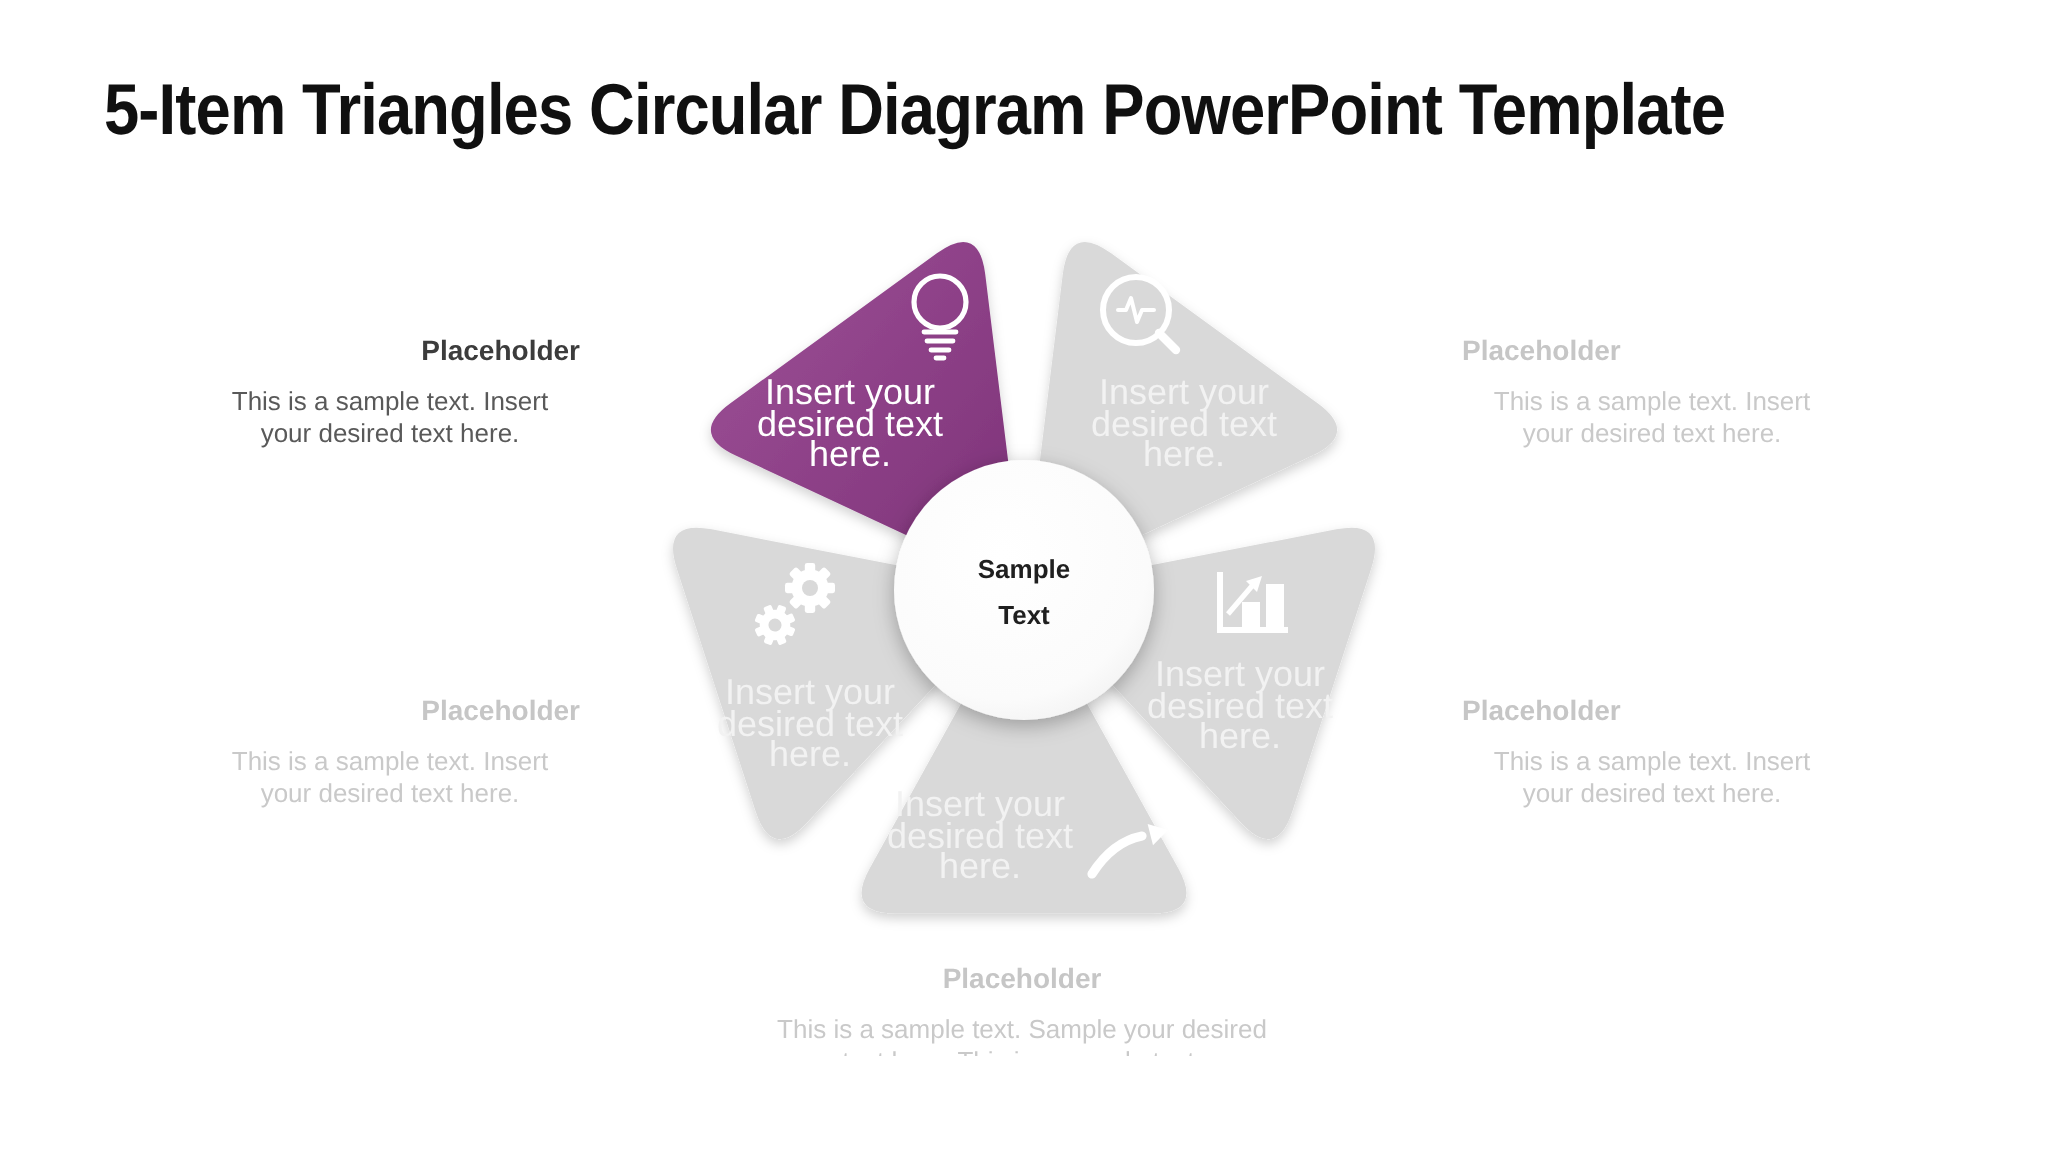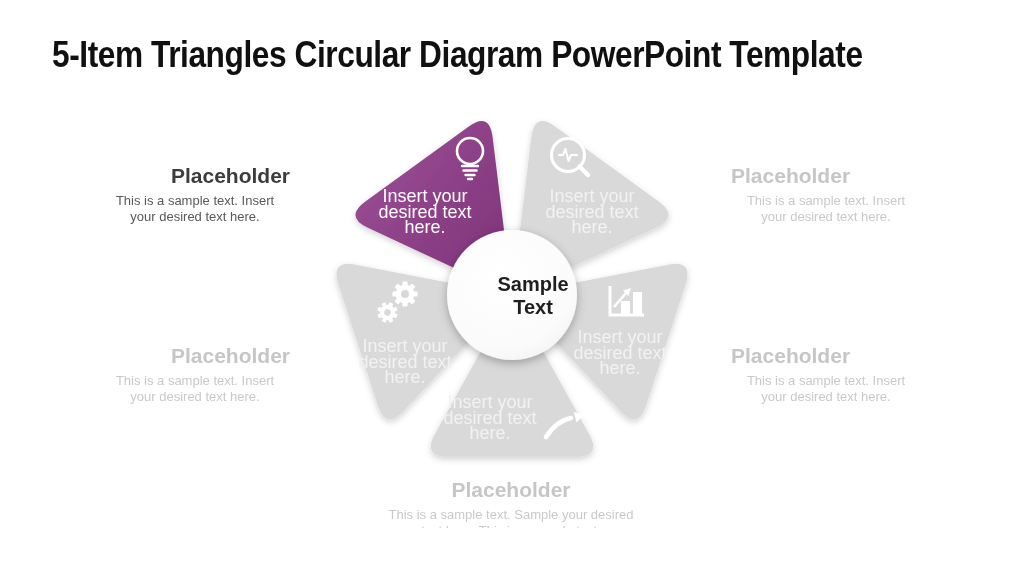--- a/index.html
+++ b/index.html
@@ -13,25 +13,25 @@
     letter-spacing:-0.5px;white-space:nowrap;
     transform:scaleX(0.88);transform-origin:left top;
   }
   .diagram-svg{position:absolute;left:312px;top:95px;width:400px;height:400px;overflow:visible;}
   .petal-label{
     position:absolute;width:124px;text-align:center;
     font-size:18px;line-height:15.5px;color:#ffffff;white-space:pre-line;
   }
   .petal-label.muted{color:#f2f2f2;}
   .center-label{
-    position:absolute;left:468px;top:273px;width:130px;text-align:center;
-    font-size:20px;line-height:23px;font-weight:700;color:#1f1f1f;white-space:pre-line;
+    position:absolute;left:447px;top:273px;width:130px;text-align:center;
+    font-size:13px;line-height:23px;font-weight:700;color:#1f1f1f;white-space:pre-line;
   }
   .ph{position:absolute;}
-  .ph h2{margin:0 0 5px 0;font-size:21px;font-weight:700;line-height:25px;}
+  .ph h2{margin:0 0 5px 0;font-size:14px;font-weight:700;line-height:25px;}
   .ph p{margin:0;font-size:13px;line-height:16px;white-space:pre-line;text-align:center;}
   .ph.dark h2{color:#3c3c3c;}
   .ph.dark p{color:#595959;}
   .ph.muted h2{color:#c6c6c6;}
   .ph.muted p{color:#c9c9c9;}
   #ph-left-top{left:100px;top:163px;width:190px;text-align:right;}
   #ph-right-top{left:731px;top:163px;width:190px;text-align:left;}
   #ph-left-bottom{left:100px;top:343px;width:190px;text-align:right;}
   #ph-right-bottom{left:731px;top:343px;width:190px;text-align:left;}
   #ph-bottom-center{left:360px;top:477px;width:302px;text-align:center;}

